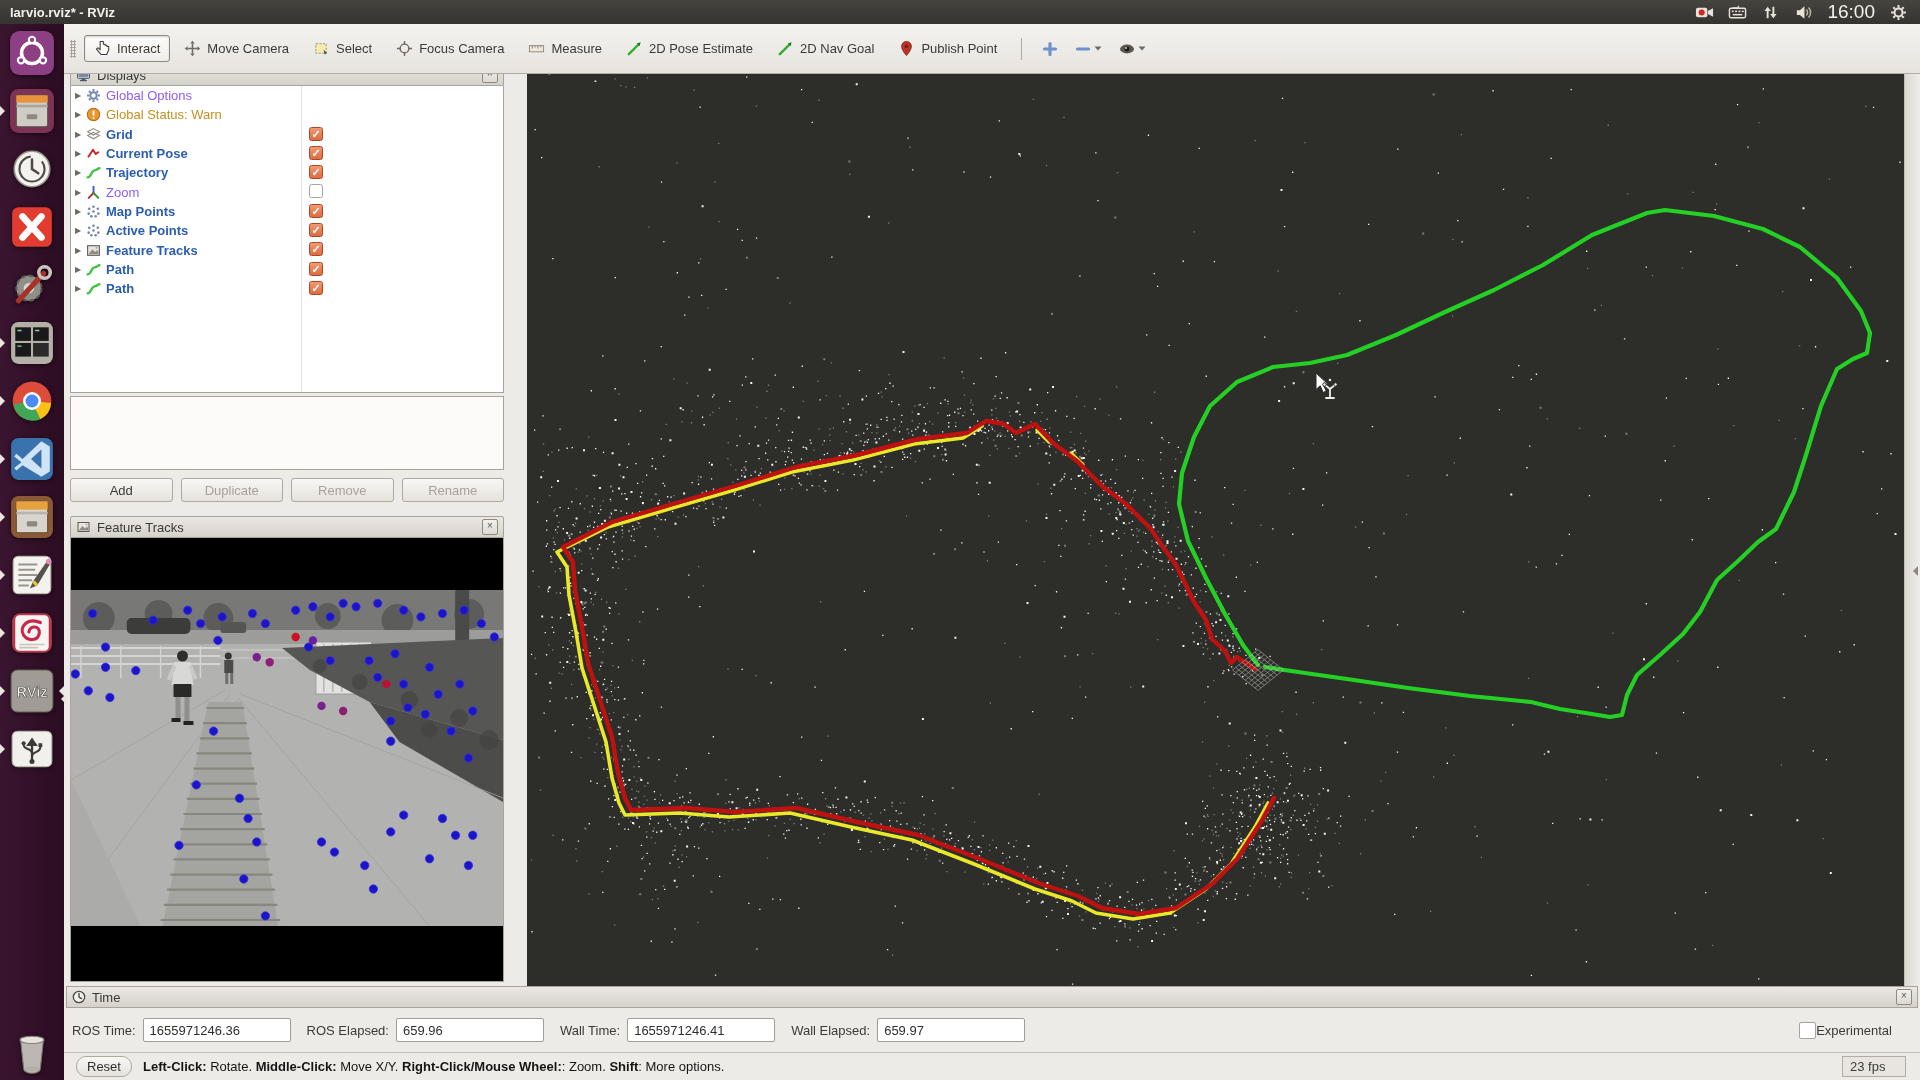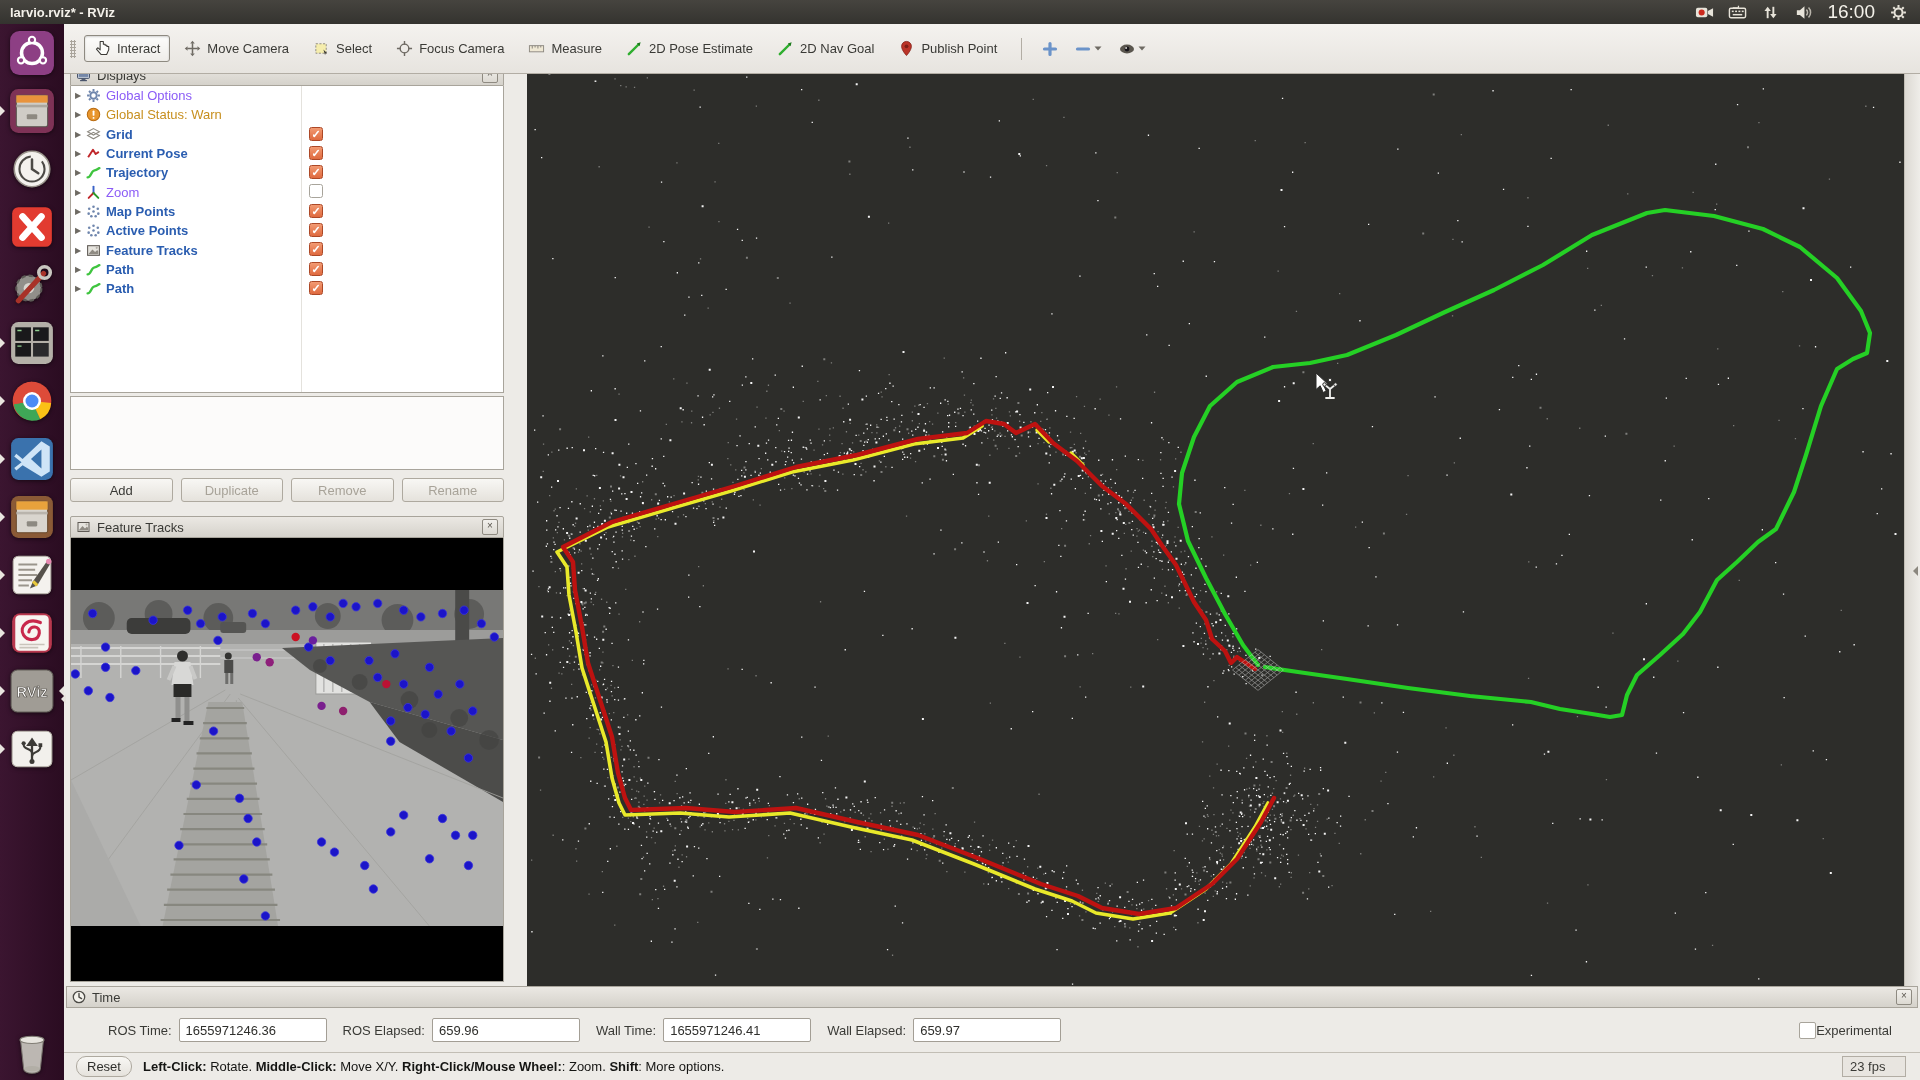--- a/index.html
+++ b/index.html
@@ -77,21 +77,21 @@
   #right-strip{position:absolute;left:1904px;top:58px;width:16px;height:928px;
     background:linear-gradient(90deg,#dcd9d3,#efede9);border-left:1px solid #c2beb5;box-sizing:border-box;}
   #right-handle{position:absolute;left:3px;top:508px;width:0;height:0;
     border:5px solid transparent;border-right-color:#8b877f;}
   
   #time-panel{position:absolute;left:64px;top:986px;width:1856px;height:66px;background:#edebe7;}
   #time-head{position:absolute;left:2px;right:2px;top:0;height:22px;box-sizing:border-box;
     background:linear-gradient(#ebe8e3,#d5d2cb);border:1px solid #a8a49b;
     display:flex;align-items:center;gap:6px;padding:0 5px;}
   #time-head .hic{width:14px;height:14px;} #time-head .sp{flex:1;}
-  #time-body{position:absolute;left:0;right:0;top:22px;bottom:0;display:flex;align-items:center;gap:16px;padding-left:8px;margin-left:36px;}
+  #time-body{position:absolute;left:0;right:0;top:22px;bottom:0;display:flex;align-items:center;gap:16px;padding-left:8px;}
   .tfield{display:flex;align-items:center;gap:7px;}
   .tfield input{width:148px;height:24px;box-sizing:border-box;border:1px solid #a39e95;border-radius:2px;
     background:#fff;padding:0 6px;font-family:"Liberation Sans",sans-serif;font-size:13px;color:#2f2f2c;}
   #exp{position:absolute;right:28px;top:22px;bottom:0;display:flex;align-items:center;}
   .cb2{width:15px;height:15px;background:#fff;border:1px solid #a8a49b;border-radius:2px;}
   
   #status-bar{position:absolute;left:64px;top:1052px;width:1856px;height:28px;background:#edebe7;
     border-top:1px solid #c2beb5;display:flex;align-items:center;box-sizing:border-box;}
   #reset{margin-left:12px;padding:2px 10px;border:1px solid #aea99f;border-radius:10px;
     background:linear-gradient(#f8f7f4,#e5e2dc);font-size:13px;color:#2f2f2c;}

